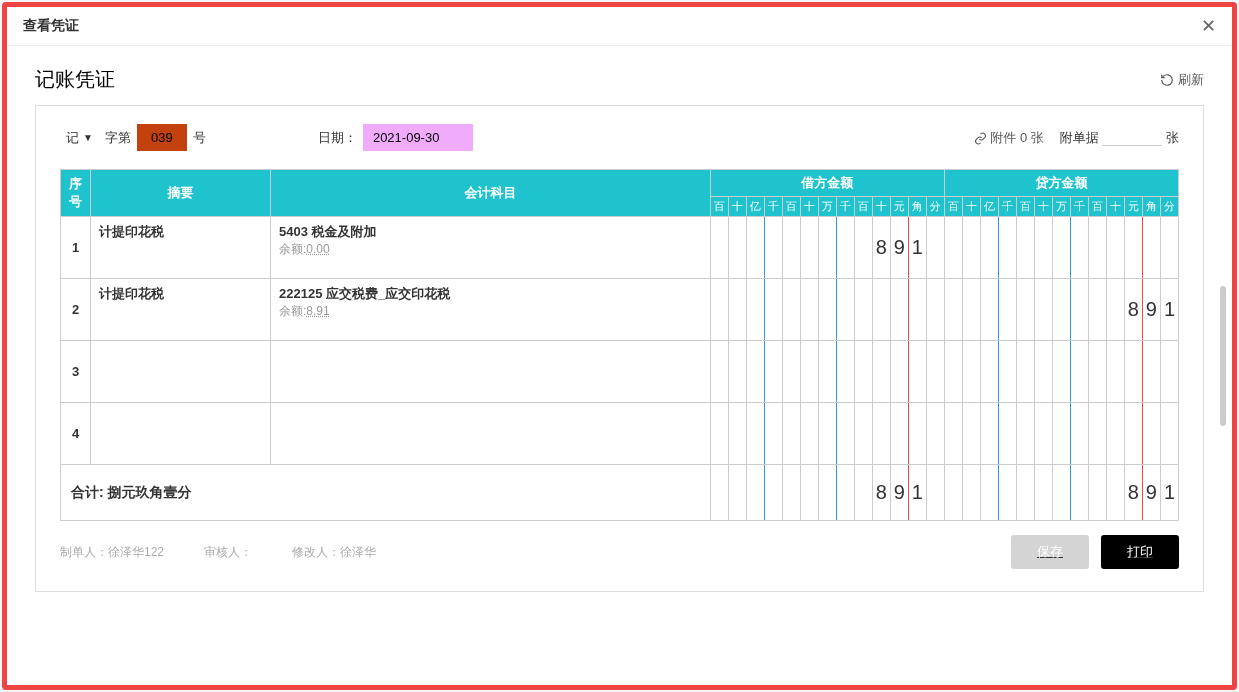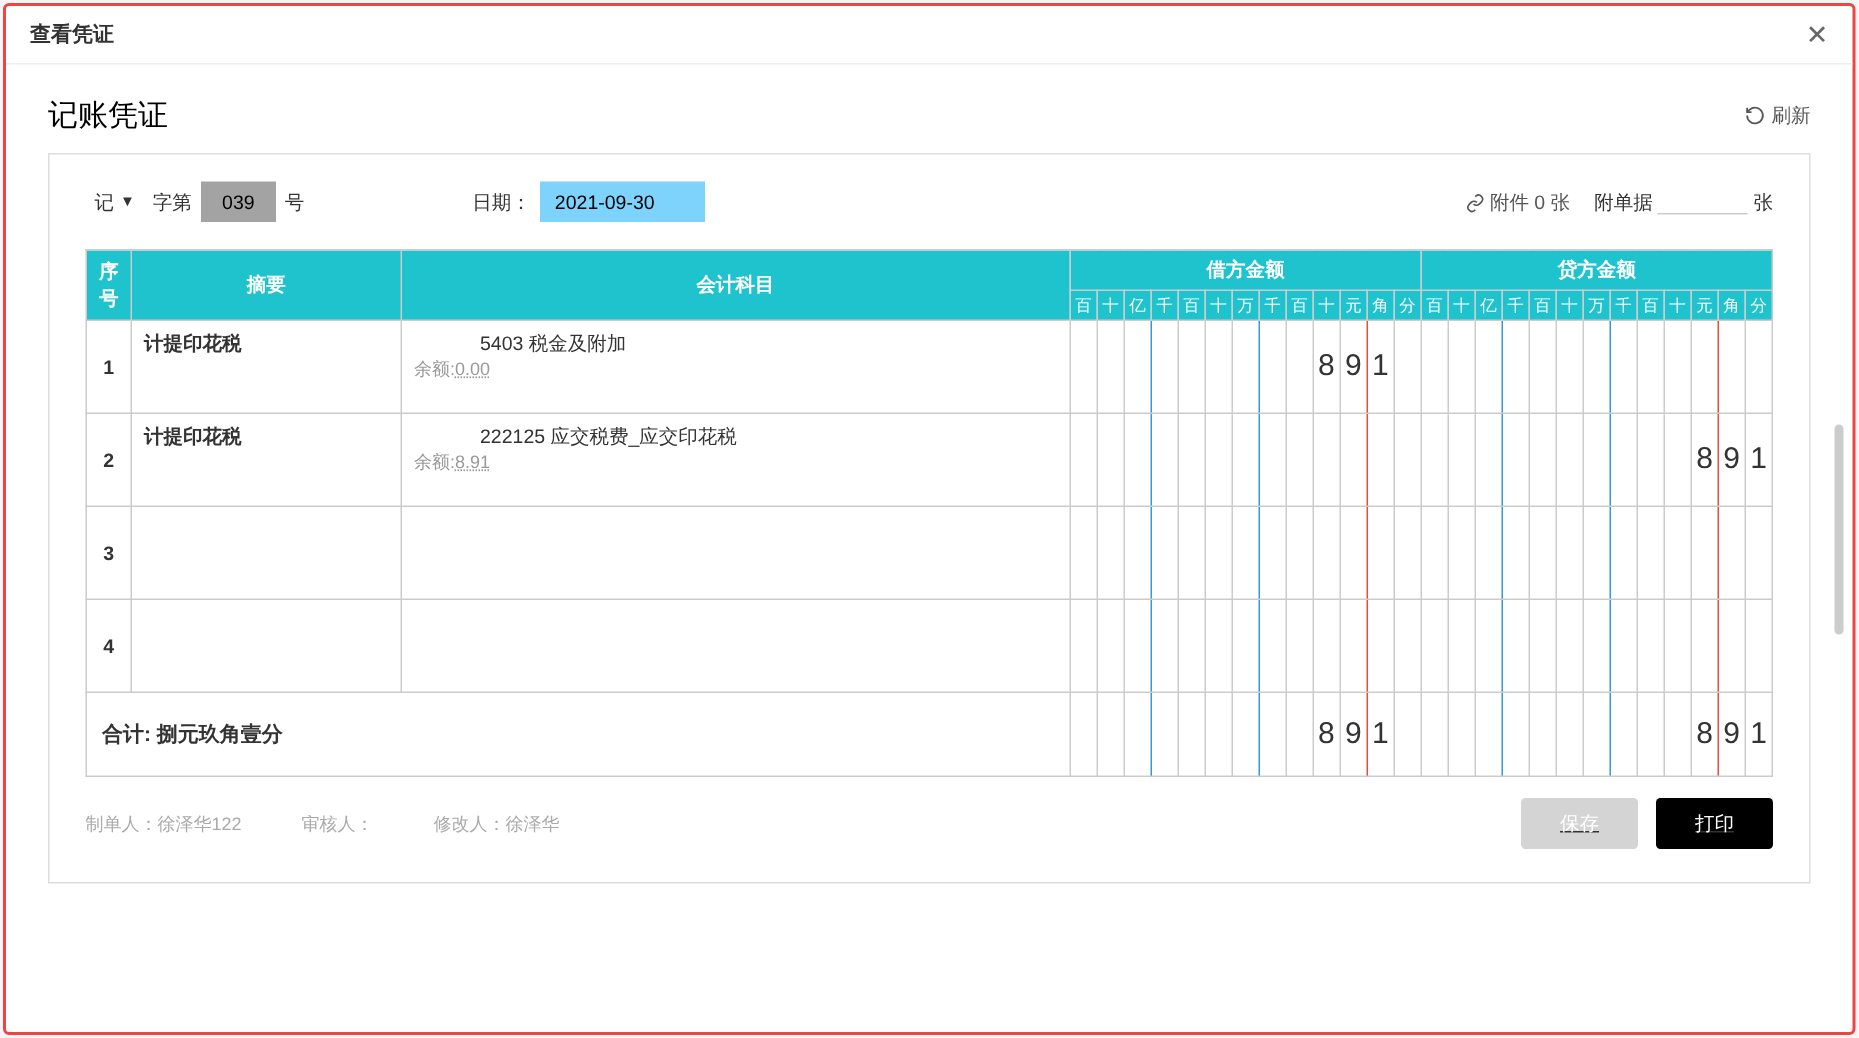--- a/index.html
+++ b/index.html
@@ -8,21 +8,21 @@
   background: #f5f5f5;
   width: 1239px;
   height: 692px;
   overflow: hidden;
   font-size: 13px;
   color: #333;
 }
 .modal {
   position: relative;
   background: #fff;
-  border: 2px solid #ef4444;
+  border: 5px solid #ef4444;
   border-radius: 4px;
   margin: 2px;
   width: 1235px;
   height: 688px;
   display: flex;
   flex-direction: column;
 }
 .modal-header {
   display: flex;
   align-items: center;
@@ -54,25 +54,25 @@
   display: flex;
   align-items: center;
   justify-content: space-between;
   margin-bottom: 18px;
   font-size: 13px;
 }
 .meta-left { display: flex; align-items: center; gap: 6px; }
 .dd { display: inline-flex; align-items: center; gap: 4px; padding: 4px 6px; cursor: pointer; }
 .dd .caret { font-size: 10px; }
 .num-input {
-  width: 50px; text-align: center; background: #a3a3a3; border: none;
+  width: 50px; text-align: center; background: #c2410c; border: none;
   padding: 6px 4px; font-size: 13px;
 }
 .date-input {
-  background: #7dd3fc; border: none; padding: 6px 10px; font-size: 13px;
+  background: #f0abfc; border: none; padding: 6px 10px; font-size: 13px;
   width: 110px;
 }
 .meta-right { display: flex; align-items: center; gap: 16px; }
 .attach-link { color: #555; font-size: 13px; }
 .attach-input { width: 60px; border: none; border-bottom: 1px solid #ccc; text-align: center; font-size: 13px; }
 table.voucher {
   border-collapse: collapse;
   width: 100%;
   table-layout: fixed;
 }
@@ -93,21 +93,21 @@
   padding: 2px 0;
 }
 col.cn { width: 30px; }
 col.csummary { width: 180px; }
 col.caccount { width: auto; }
 col.cd { width: 18px; }
 tbody td { vertical-align: top; height: 62px; }
 td.num { text-align: center; vertical-align: middle; font-weight: bold; font-size: 13px; }
 td.summary { padding: 6px 8px; font-size: 13px; font-weight: bold; }
 td.account { padding: 6px 8px; font-size: 13px; }
-td.account .acc-name { font-weight: normal; margin-left: 44px; }
+td.account .acc-name { font-weight: bold; }
 td.account .bal { color: #999; font-size: 12px; }
 td.account .bal .uv { text-decoration: underline dotted; }
 td.digit {
   text-align: center; vertical-align: middle; font-size: 20px; padding: 0;
 }
 td.digit.yuan { border-right-color: #e74c3c; }
 td.digit.qian { border-right-color: #3498db; }
 tr.total td { height: 56px; }
 tr.total td.label { padding: 0 10px; vertical-align: middle; font-weight: bold; font-size: 14px; }
 .footer-row {

